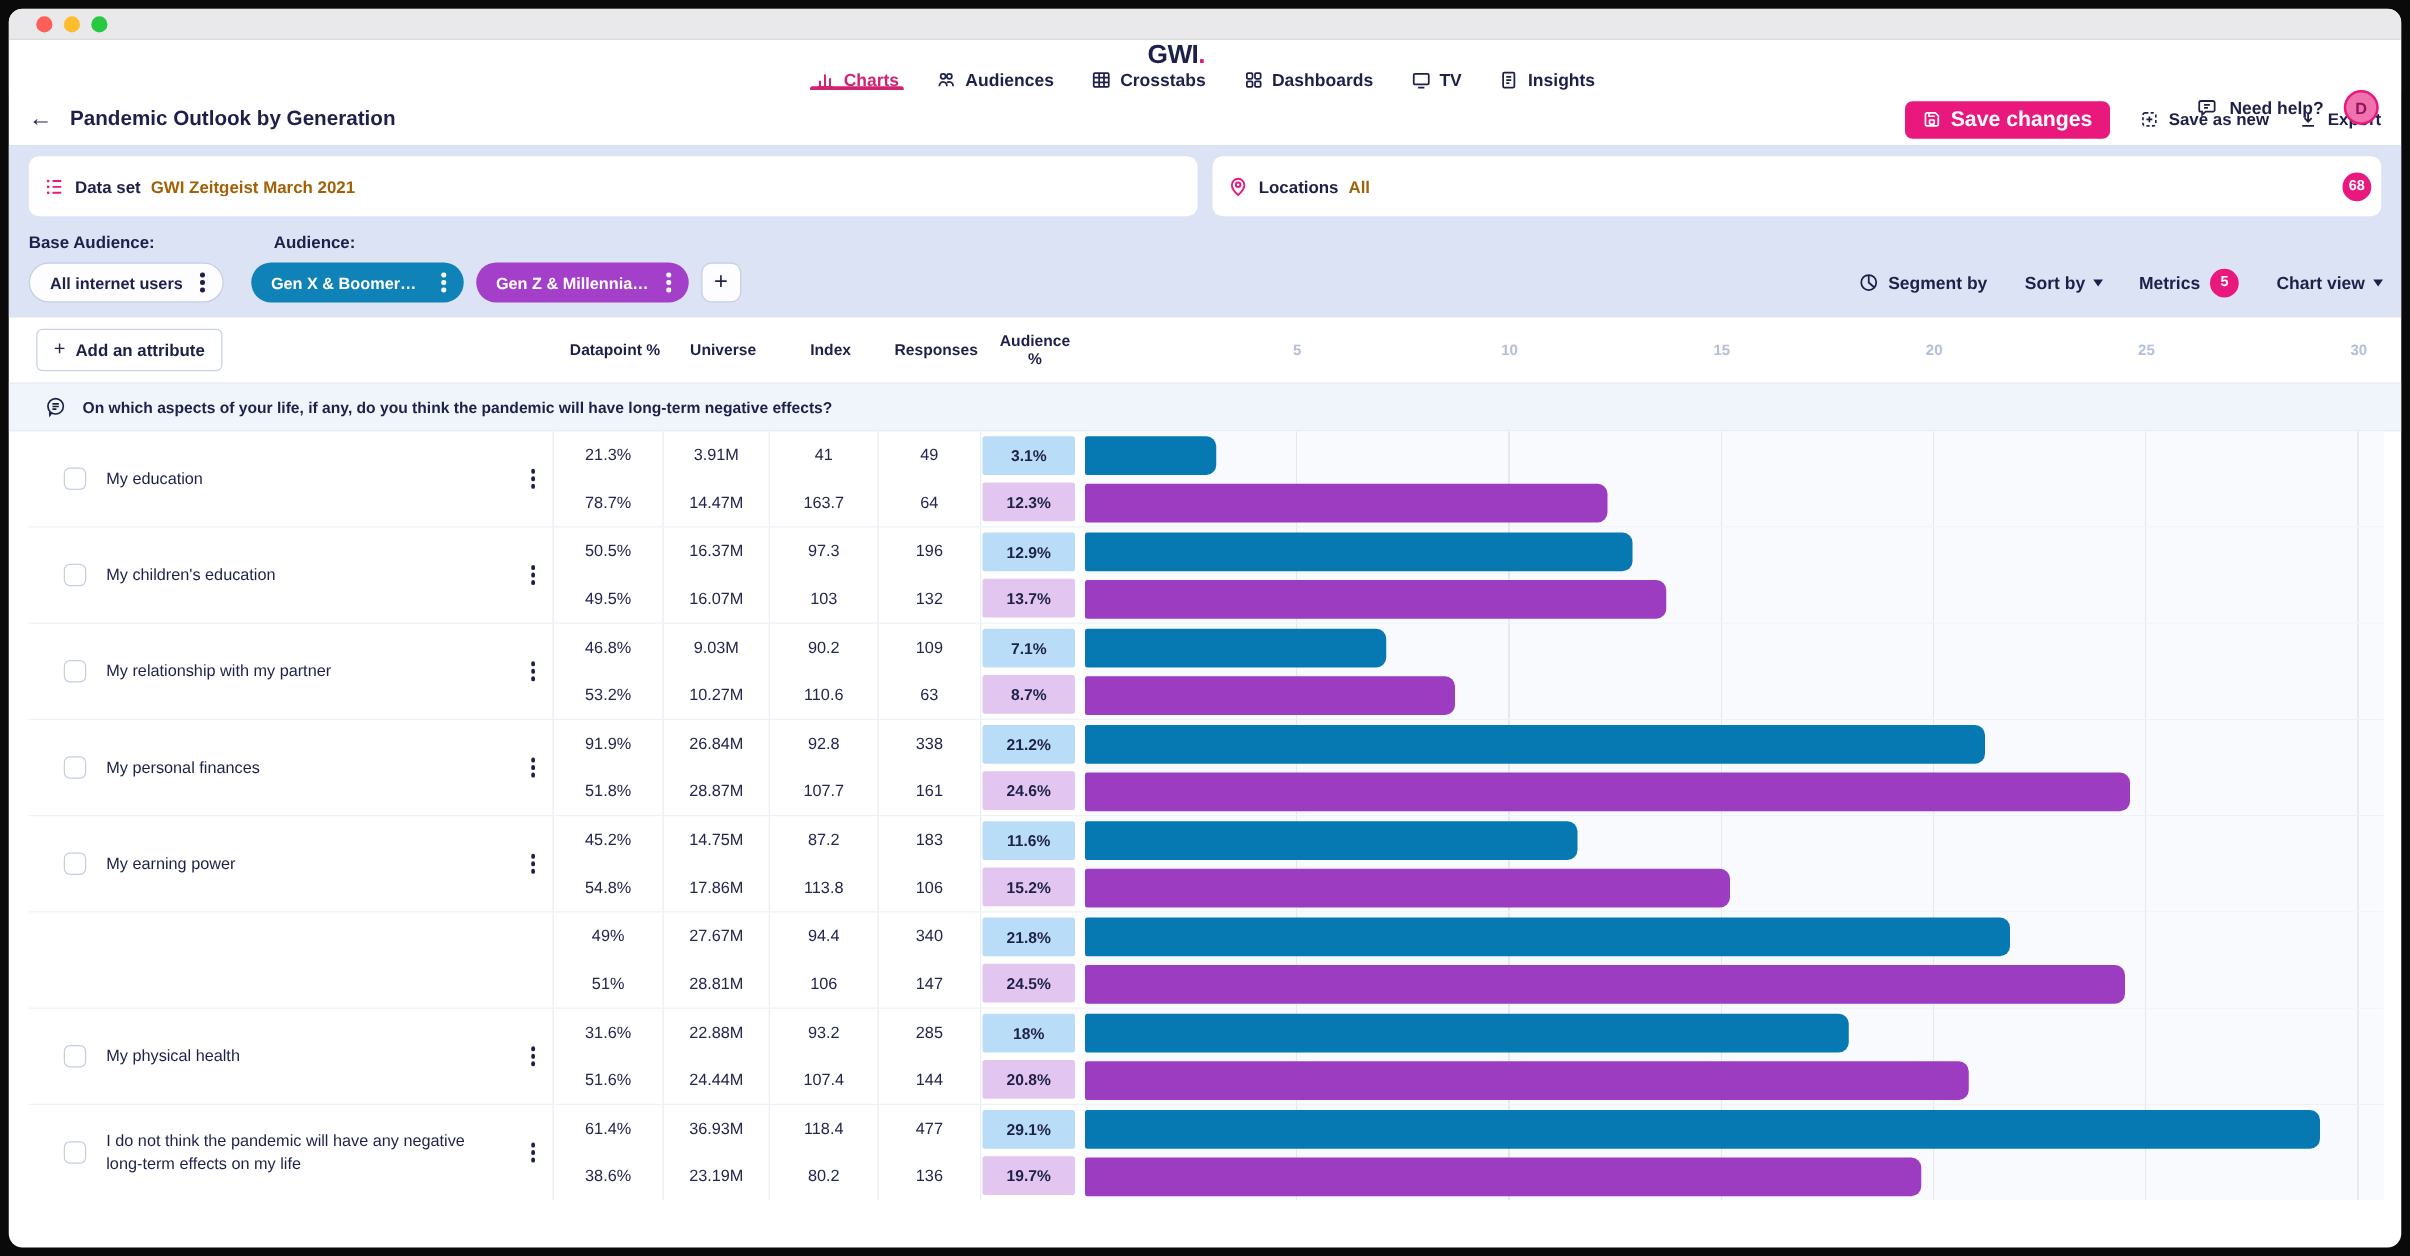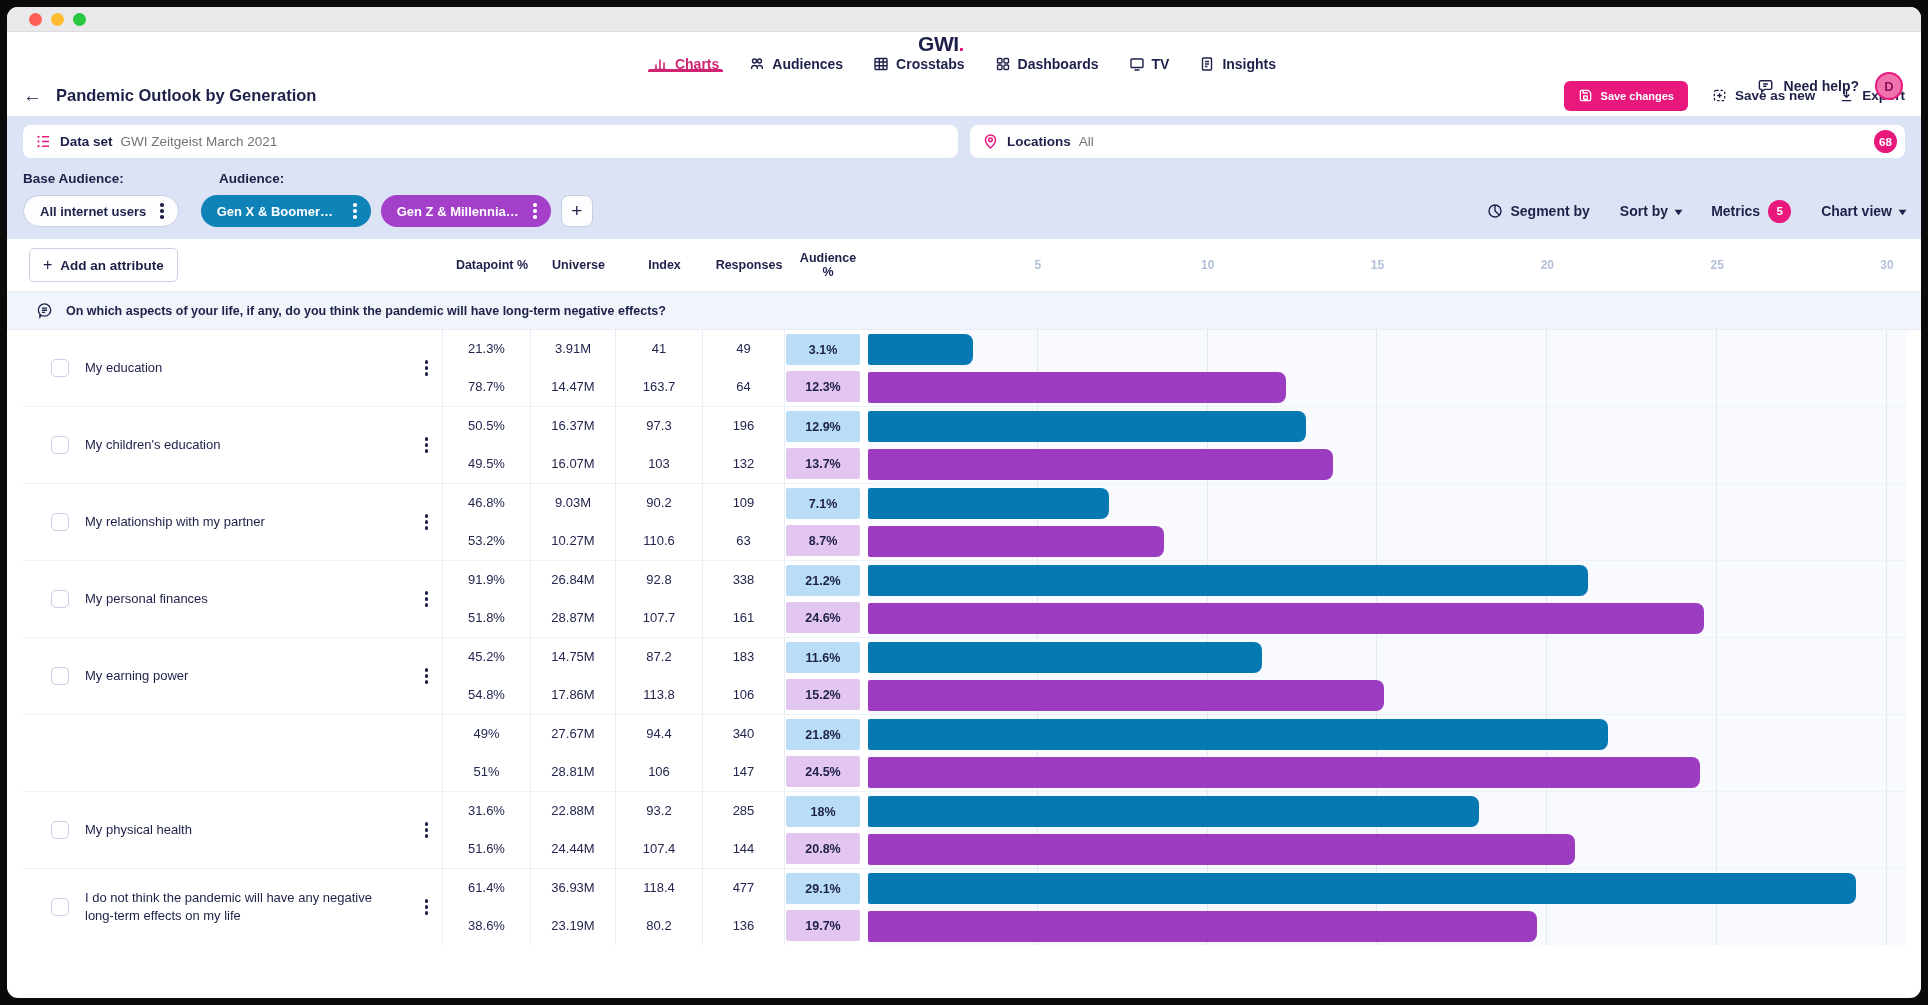--- a/index.html
+++ b/index.html
@@ -25,33 +25,33 @@
   .need-help { display:flex; align-items:center; gap:8px; font-size:14px; font-weight:700; cursor:pointer;}
   .avatar { width:28px; height:28px; border-radius:50%; background:#f173ae; border:2px solid var(--pink);
     display:flex; align-items:center; justify-content:center; font-size:13px; font-weight:800; color:#8f135f; cursor:pointer;}
 
   
   .page-header { height:41px; display:flex; align-items:center; padding:0 16px; gap:14px; }
   .back-arrow { font-size:19px; font-weight:700; cursor:pointer; line-height:1; }
   .page-title { font-size:16.5px; font-weight:800; }
   .header-actions { margin-left:auto; display:flex; align-items:center; gap:24px; }
   .btn-primary { background:var(--pink); color:#fff; border:none; border-radius:6px; height:30px; padding:0 14px;
-    font-size:11px; font-weight:800; display:flex; align-items:center; gap:8px; cursor:pointer; font-family:inherit;}
+    font-size:17px; font-weight:800; display:flex; align-items:center; gap:8px; cursor:pointer; font-family:inherit;}
   .btn-plain { background:none; border:none; font-size:13.5px; font-weight:800; color:#1d2049;
     display:flex; align-items:center; gap:8px; cursor:pointer; font-family:inherit;}
   .btn-plain svg, .btn-primary svg { width:15px; height:15px; }
 
   
   .filter-section { background:var(--filter-bg); padding:9px 16px 12px; }
   .filter-row { display:flex; gap:12px; }
-  .filter-pill { flex:1; background:#fff; border-radius:8px; height:33px; display:flex; align-items:center;
+  .filter-pill { flex:1; background:#fff; border-radius:8px; height:48px; display:flex; align-items:center;
     padding:0 8px 0 12px; gap:8px; font-size:13.5px; cursor:pointer; }
   .filter-pill svg { width:17px; height:17px; flex:none; }
   .filter-label { font-weight:800; }
-  .filter-value { color:#737373; white-space:nowrap; overflow:hidden; text-overflow:ellipsis; }
+  .filter-value { color:#a16207; white-space:nowrap; overflow:hidden; text-overflow:ellipsis;font-weight:bold; }
   .count-badge { margin-left:auto; min-width:23px; height:23px; border-radius:12px; background:var(--pink); color:#fff;
     font-size:11.5px; font-weight:800; display:flex; align-items:center; justify-content:center; padding:0 4px; flex:none;}
   .aud-labels { display:flex; margin-top:13px; font-size:13.5px; font-weight:700; }
   .aud-labels .lbl1 { width:196px; }
   .chips-row { display:flex; align-items:center; margin-top:9px; gap:10px; }
   .chip { height:32px; border-radius:17px; display:flex; align-items:center; gap:10px; padding:0 10px 0 16px;
     font-size:13px; font-weight:700; cursor:pointer; }
   .chip.base { background:#fdfdff; border:1px solid #c5cee2; margin-right:12px; }
   .chip.colored { color:#fff; border:none; max-width:170px; }
   .chip .chip-label { white-space:nowrap; overflow:hidden; text-overflow:ellipsis; }

